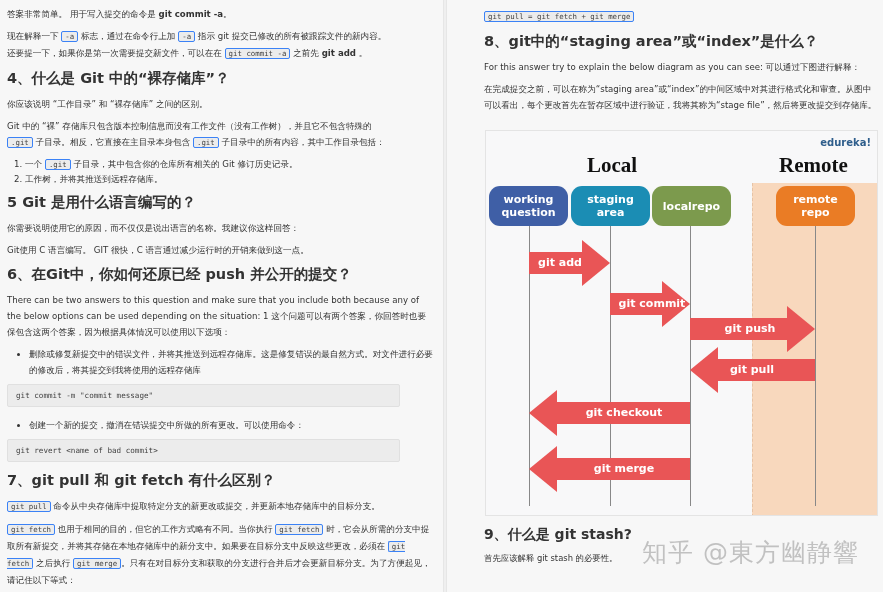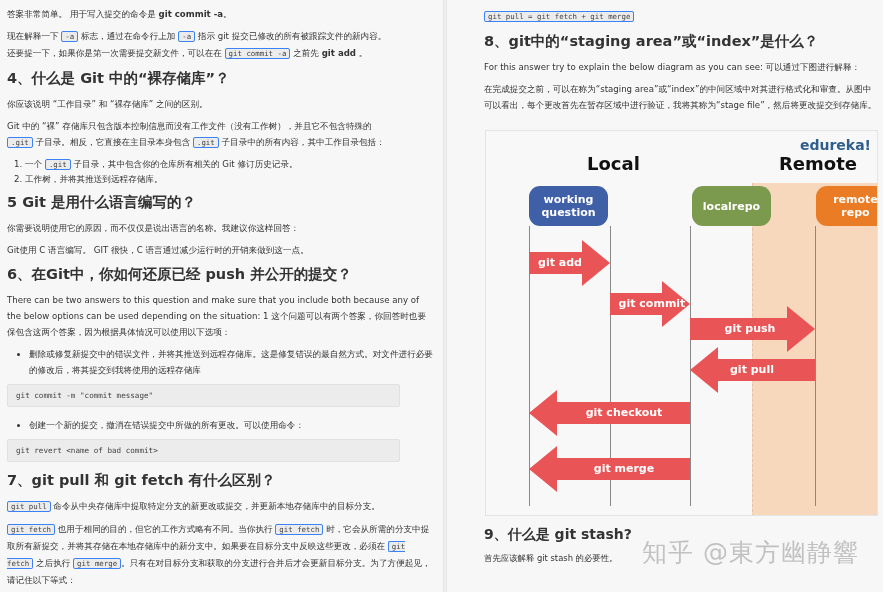--- a/index.html
+++ b/index.html
@@ -15,23 +15,23 @@
   b { font-weight: bold; }
   ol { margin: 0 0 4px 18px; }
   ol li { font-size: 8.6px; line-height: 14px; }
   ul { margin: 0 0 6px 22px; list-style: disc; }
   ul li { font-size: 8.6px; line-height: 16px; }
   .codeblock { font-family: "DejaVu Sans Mono", "Liberation Mono", monospace; font-size: 7.6px; background: #ececec; border: 1px solid #e0e0e0; border-radius: 2px; padding: 6px 8px; margin: 5px 0 10px 0; width: 393px; color: #444; }
 
   
   .diagram { position: absolute; left: 485px; top: 130px; width: 393px; height: 386px; background: #f8f8f9; border: 1px solid #e4e4e4; overflow: hidden; }
   .remote-zone { position: absolute; left: 266px; top: 52px; width: 127px; height: 334px; background: #f8d8bd; border-left: 1px dashed #e6c3a6; }
-  .brand { position: absolute; right: 6px; top: 6px; font-size: 14px; font-weight: bold; color: #2f5e8c; }
-  .area-title { position: absolute; font-size: 18px; font-weight: bold; color: #111; }
-  .node { position: absolute; top: 55px; height: 40px; border-radius: 11px; color: #fff; font-weight: bold; font-size: 11px; line-height: 13px; display: flex; align-items: center; justify-content: center; text-align: center; margin-left: 40px; }
+  .brand { position: absolute; right: 6px; top: 6px; font-size: 10px; font-weight: bold; color: #2f5e8c; }
+  .area-title { position: absolute; font-size: 21px; font-weight: bold; color: #111; font-family: Liberation Serif, serif; }
+  .node { position: absolute; top: 55px; height: 40px; border-radius: 11px; color: #fff; font-weight: bold; font-size: 11px; line-height: 13px; display: flex; align-items: center; justify-content: center; text-align: center; }
   .lifeline { position: absolute; top: 95px; width: 1px; height: 280px; background: #888; }
   .arrow { position: absolute; height: 46px; }
   .arrow .shaft { position: absolute; top: 12px; height: 22px; background: #e95556; }
   .arrow .head { position: absolute; top: 0; width: 0; height: 0; border-top: 23px solid transparent; border-bottom: 23px solid transparent; }
   .arrow.right .head { border-left: 28px solid #e95556; }
   .arrow.left .head { border-right: 28px solid #e95556; }
   .arrow .lbl { position: absolute; top: 12px; height: 22px; line-height: 22px; color: #fff; font-weight: bold; font-size: 11px; text-align: center; }
 
   .watermark { position: absolute; left: 642px; top: 536px; font-size: 25px; color: rgba(150,150,150,0.55); letter-spacing: 1px; font-family: "DejaVu Sans", sans-serif; }
 </style>
@@ -93,20 +93,23 @@
 
 <div class="diagram">
   <div class="remote-zone"></div>
   <div class="brand">edureka!</div>
   <div class="area-title" style="left:101px; top:22px;">Local</div>
   <div class="area-title" style="left:293px; top:22px;">Remote</div>
 
   <div class="node" style="left:3px; width:79px; background:#3f5fa6;">
     <span><span>working</span><br><span>question</span></span>
   </div>
+  <div class="node" style="left:85px; width:79px; background:#1b8db4;">
+    <span><span>staging</span><br><span>area</span></span>
+  </div>
   <div class="node" style="left:166px; width:79px; background:#7c9a4d;align-items:center;">
     <span>localrepo</span>
   </div>
   <div class="node" style="left:290px; width:79px; background:#ea7c25;">
     <span><span>remote</span><br><span>repo</span></span>
   </div>
 
   <div class="lifeline" style="left:43px;"></div>
   <div class="lifeline" style="left:124px;"></div>
   <div class="lifeline" style="left:204px;"></div>

